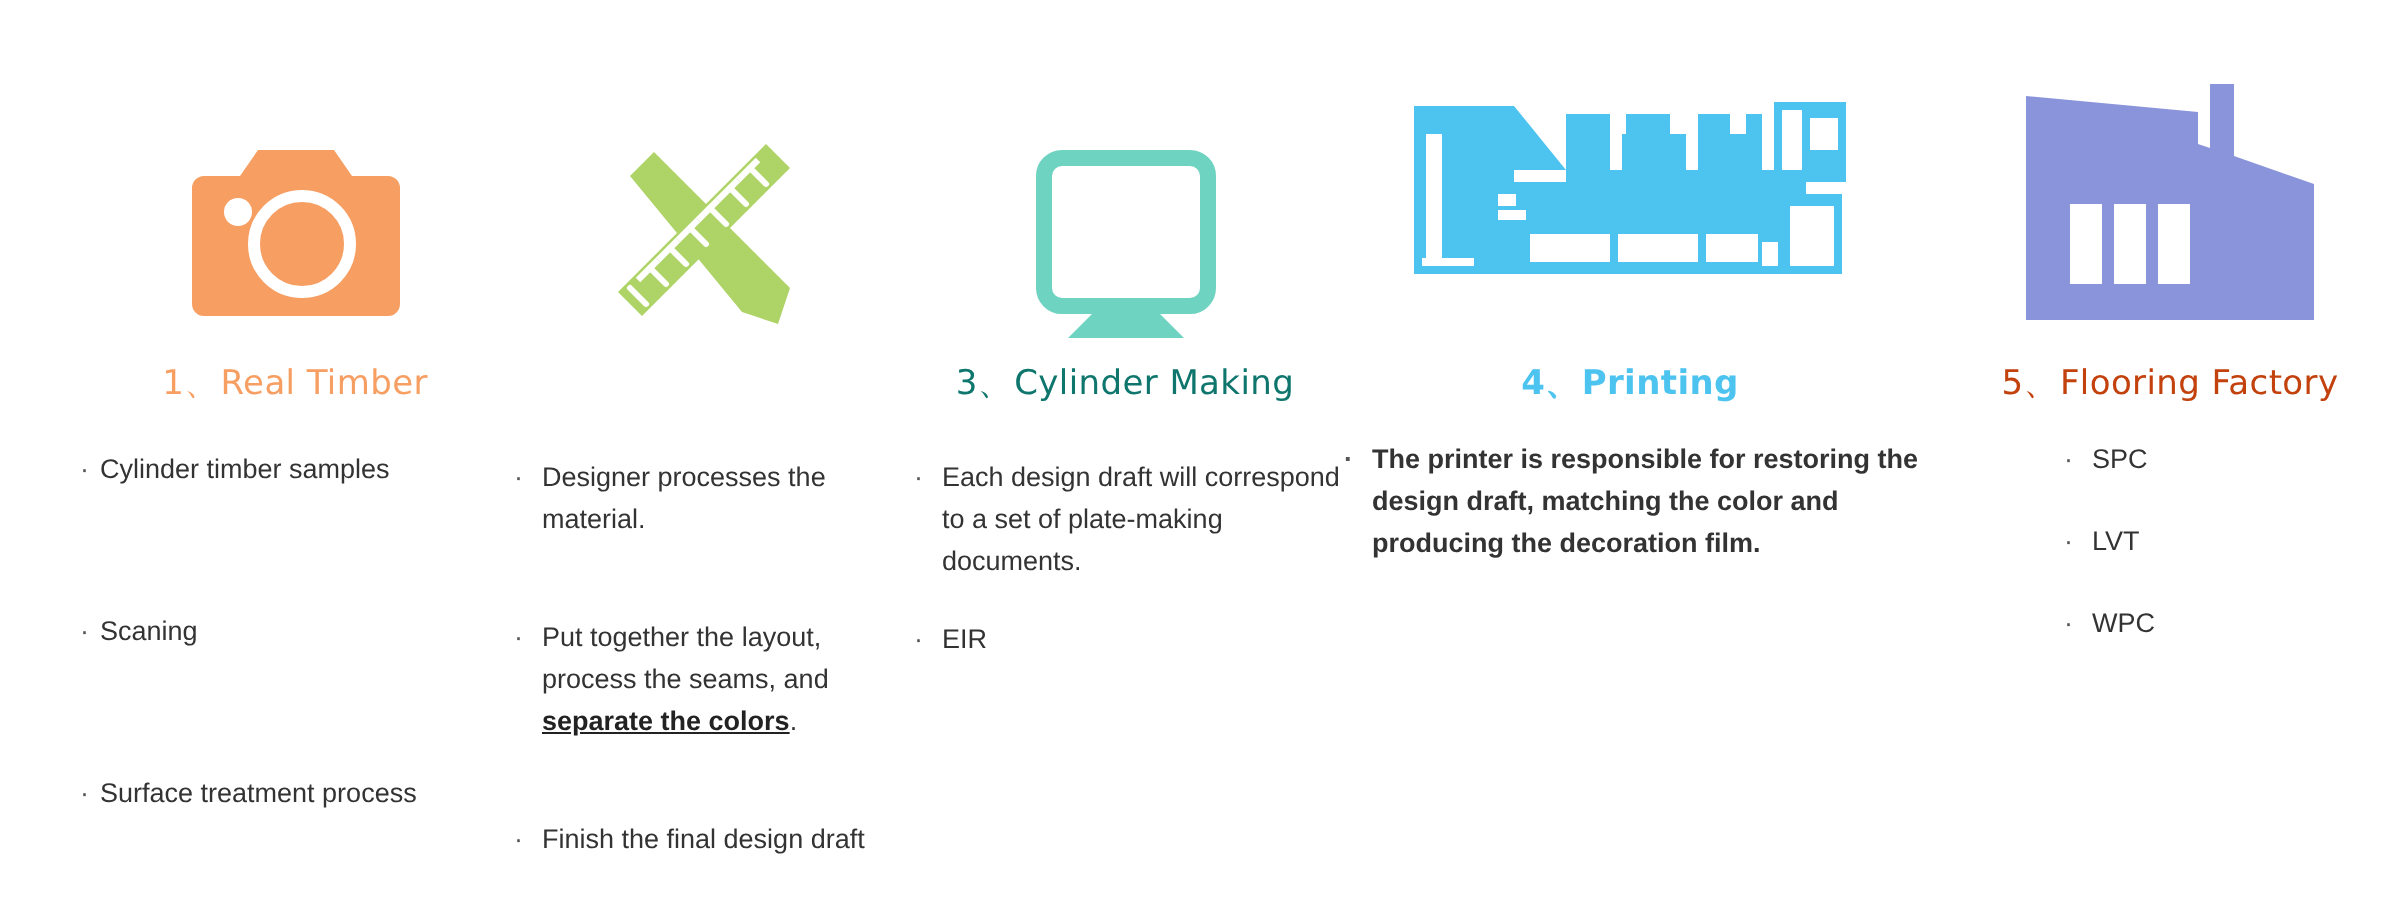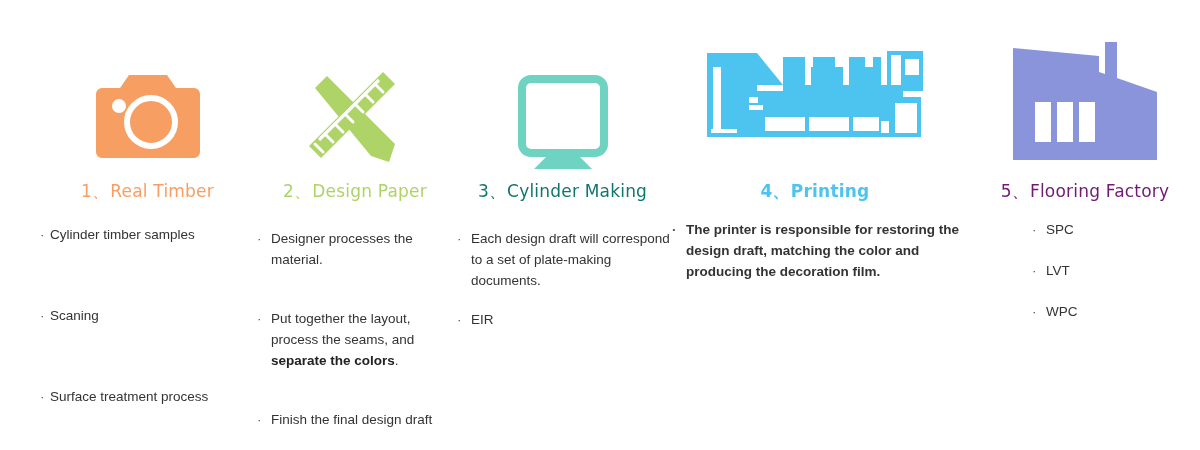--- a/index.html
+++ b/index.html
@@ -48,21 +48,21 @@
     line-height:21px;
     margin-bottom:21px;
     padding-left:14px;
   }
   .item .dot{
     position:absolute;left:2px;top:0;
     line-height:21px;
     color:#555;
     font-size:13.5px;
   }
-  .item b{font-weight:700;color:#222;}
+  .item b{font-weight:700;color:#222;text-decoration:underline;}
 
   
   .col-1 .list{top:224px;}
   .col-1 .item{padding-left:10px;margin-bottom:60px;}
   .col-1 .item .dot{left:0;}
 
   .col-2 .list{top:228px;}
   .col-2 .item{padding-left:16px;margin-bottom:38px;}
 
   .col-3 .list{top:228px;}
@@ -126,23 +126,20 @@
         <g stroke="#ffffff" stroke-width="3" stroke-linecap="round">
           <line x1="76" y1="22" x2="84" y2="30"></line>
           <line x1="66" y1="32" x2="74" y2="40"></line>
           <line x1="56" y1="42" x2="64" y2="50"></line>
           <line x1="46" y1="52" x2="54" y2="60"></line>
           <line x1="36" y1="62" x2="44" y2="70"></line>
           <line x1="26" y1="72" x2="34" y2="80"></line>
           <line x1="16" y1="82" x2="24" y2="90"></line>
         </g>
       </svg>
-    </div>
-    <div class="heading" style="color:#AED367">
-      <span class="num">2、</span><span>Design Paper</span>
     </div>
     <div class="list">
       <div class="item">
         <span class="dot">·</span>
         <span>Designer processes the material.</span>
       </div>
       <div class="item">
         <span class="dot">·</span>
         <span>Put together the layout, process the seams, and </span><b>separate the colors</b><span>.</span>
       </div>
@@ -227,21 +224,21 @@
         <g fill="#8A94DB">
           <path d="M8 18 L8 130 L152 130 L152 62 L112 48 L112 12 L100 12 L100 44 L94 42 L94 26 L8 18 Z"></path>
         </g>
         <g fill="#ffffff">
           <rect x="30" y="72" width="16" height="40"></rect>
           <rect x="52" y="72" width="16" height="40"></rect>
           <rect x="74" y="72" width="16" height="40"></rect>
         </g>
       </svg>
     </div>
-    <div class="heading" style="color:#701a75">
+    <div class="heading" style="color:#c2410c">
       <span class="num">5、</span><span>Flooring Factory</span>
     </div>
     <div class="list">
       <div class="item">
         <span class="dot">·</span>
         <span>SPC</span>
       </div>
       <div class="item">
         <span class="dot">·</span>
         <span>LVT</span>

